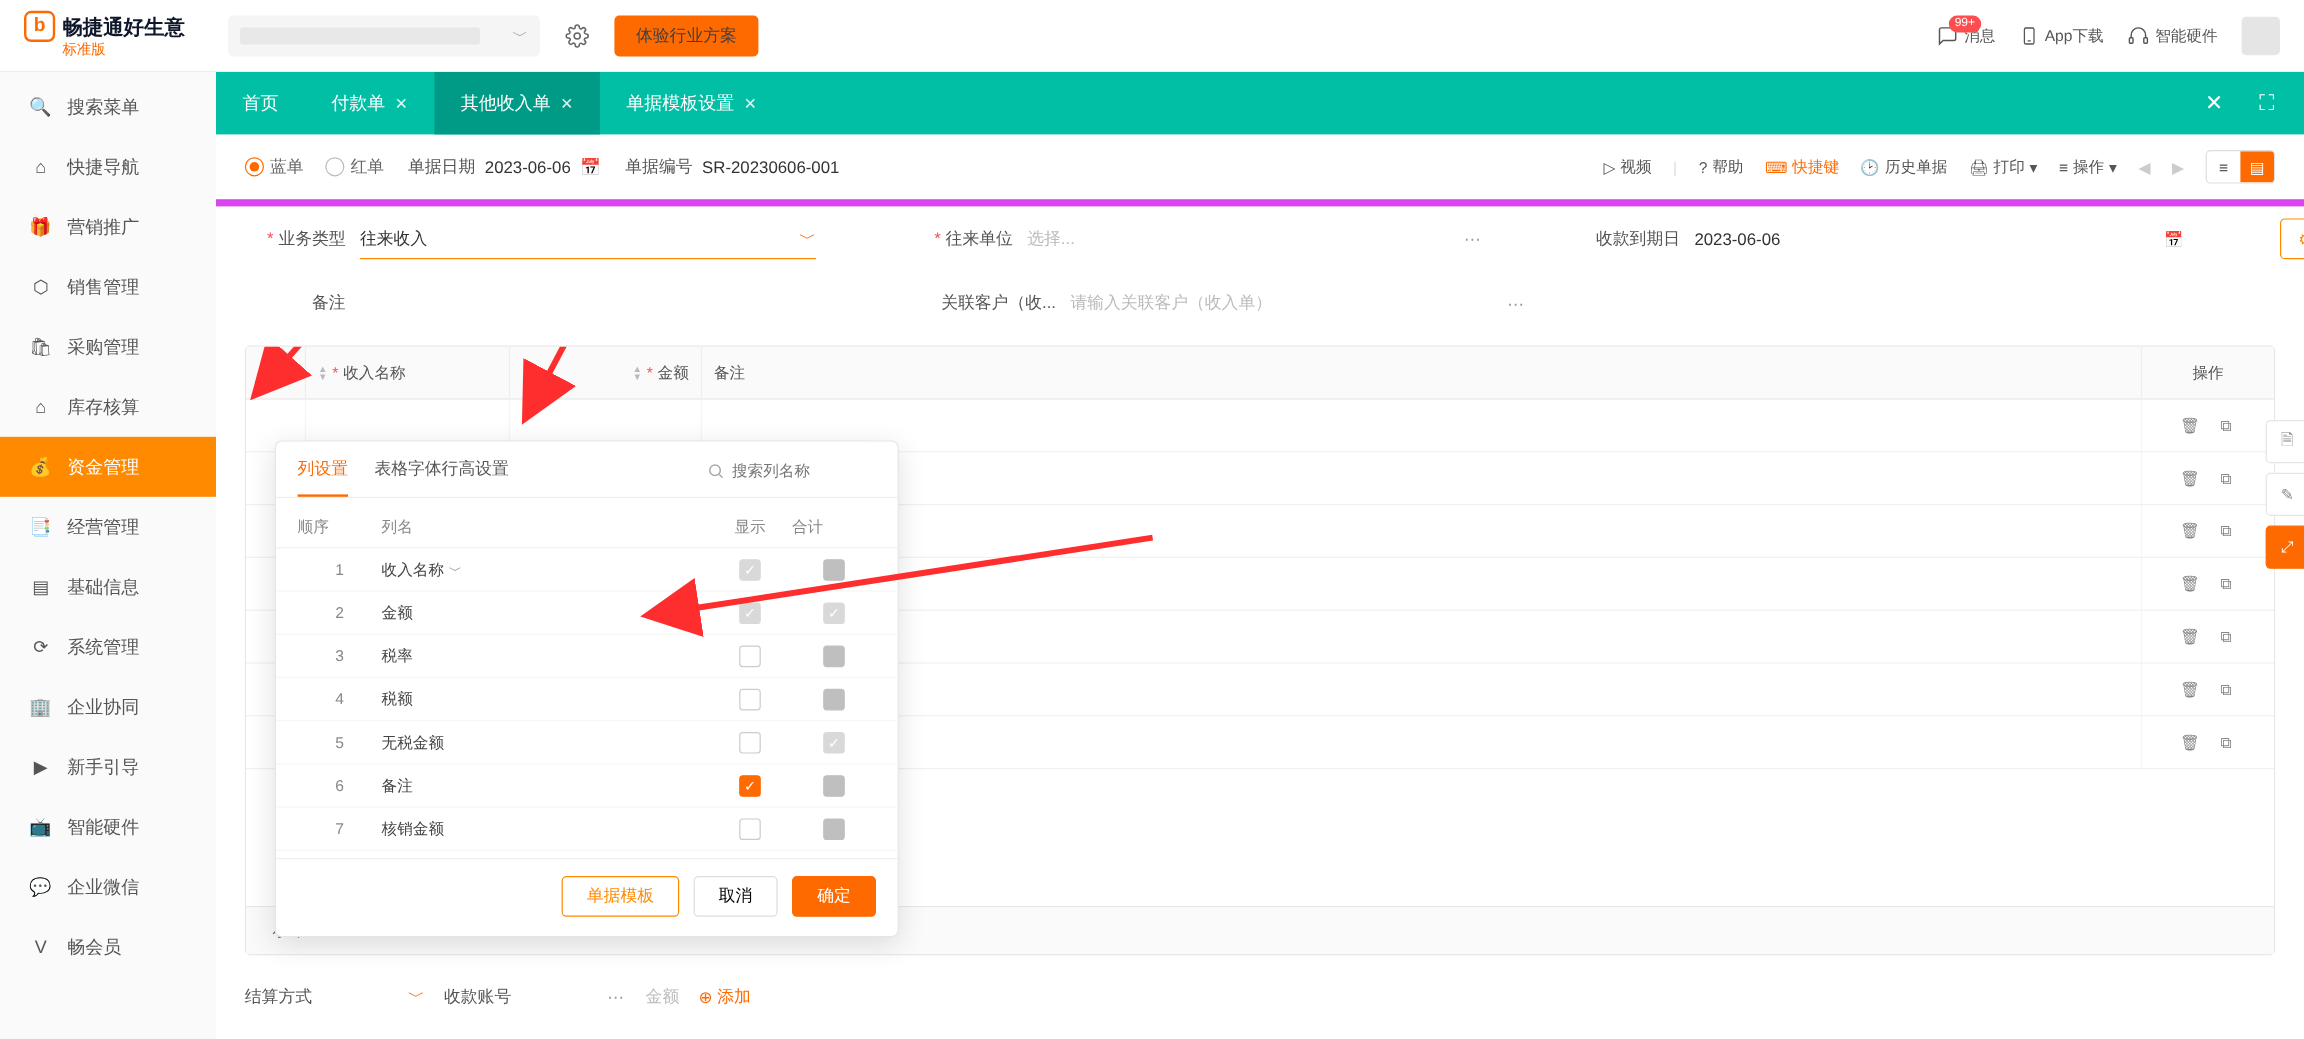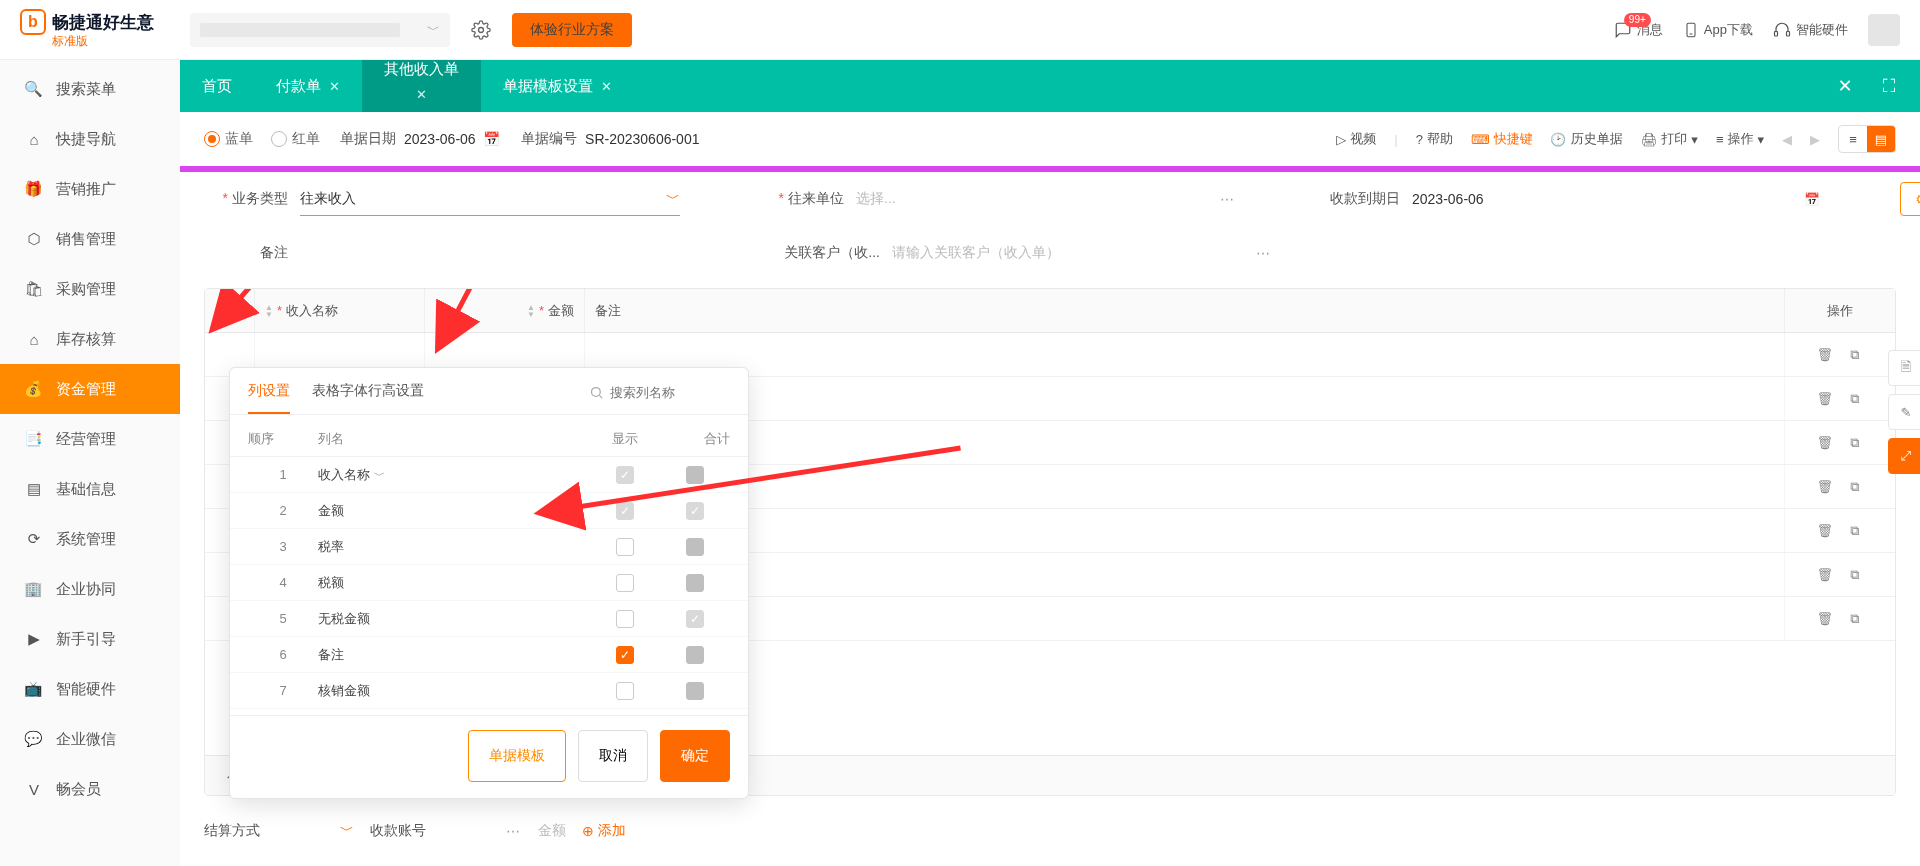--- a/index.html
+++ b/index.html
@@ -20,21 +20,21 @@
 .badge { position:absolute; top:-8px; left:10px; background:#ff4d4f; color:#fff; font-size:10px; border-radius:10px; padding:0 5px; line-height:14px; }
 .avatar-sq { width:32px; height:32px; background:#e5e5e5; border-radius:4px; }
 .body { flex:1; display:flex; min-height:0; }
 .sidebar { width:180px; background:#fafafa; display:flex; flex-direction:column; padding-top:4px; }
 .side-item { height:50px; display:flex; align-items:center; gap:12px; padding:0 24px; color:#555; font-size:15px; cursor:pointer; }
 .side-item.active { background:#ff8a00; color:#fff; }
 .side-icon { width:20px; height:20px; display:flex; align-items:center; justify-content:center; }
 .main { flex:1; display:flex; flex-direction:column; min-width:0; position:relative; }
 .tabbar { height:52px; background:#00bfa5; display:flex; align-items:center; padding:0 0 0 0; color:#fff; }
 .tab { height:52px; display:flex; align-items:center; padding:0 22px; gap:8px; cursor:pointer; font-size:15px; }
-.tab.active { background:#009b86;flex-direction:column; }
+.tab.active { background:#009b86; }
 .tab .close { font-size:13px; opacity:.85; }
 .tabbar-right { margin-left:auto; display:flex; align-items:center; gap:10px; padding-right:14px; }
 .tbr-btn { width:34px; height:34px; display:flex; align-items:center; justify-content:center; color:#fff; cursor:pointer; font-size:18px; }
 .content { flex:1; padding:0 0 0 0; overflow:hidden; display:flex; flex-direction:column; }
 .page-header { height:60px; display:flex; align-items:center; padding:0 24px; gap:20px; border-bottom:6px solid #d946ef; }
 .radio-group { display:flex; align-items:center; gap:18px; }
 .radio { display:flex; align-items:center; gap:5px; cursor:pointer; color:#666; font-size:14px; }
 .radio-dot { width:16px; height:16px; border:1px solid #bbb; border-radius:50%; position:relative; }
 .radio.checked .radio-dot { border-color:#ff6a00; }
 .radio.checked .radio-dot::after { content:""; position:absolute; inset:3px; background:#ff6a00; border-radius:50%; }
@@ -91,21 +91,21 @@
 .pop-head, .pop-row { display:grid; grid-template-columns:70px 1fr 70px 70px; align-items:center; height:36px; padding:0 18px; font-size:13px; }
 .pop-head { color:#888; border-bottom:1px solid #f0f0f0; }
 .pop-row { border-bottom:1px solid #f6f6f6; color:#444; }
 .pop-row .ord { text-align:center; color:#888; }
 .cb { width:18px; height:18px; border:1px solid #ccc; border-radius:3px; margin:0 auto; display:flex; align-items:center; justify-content:center; font-size:12px; color:#fff; }
 .cb.on { background:#ff6a00; border-color:#ff6a00; }
 .cb.gray { background:#d9d9d9; border-color:#d9d9d9; color:#fff; }
 .cb.grayon { background:#bfbfbf; border-color:#bfbfbf; }
 .chev { font-size:11px; color:#888; margin-left:4px; }
 .pop-actions { display:flex; justify-content:flex-end; gap:12px; padding:14px 18px 16px; border-top:1px solid #eee; }
-.btn { height:52px; padding:0 20px; border-radius:4px; font-size:14px; cursor:pointer; border:1px solid #ddd; background:#fff; }
+.btn { height:34px; padding:0 20px; border-radius:4px; font-size:14px; cursor:pointer; border:1px solid #ddd; background:#fff; }
 .btn.outline-orange { border-color:#ff8a00; color:#ff8a00; }
 .btn.primary { background:#ff6a00; border-color:#ff6a00; color:#fff; }
 
 .arrow-svg { position:absolute; inset:0; pointer-events:none; z-index:60; }
 .right-rail { position:absolute; right:-4px; top:290px; display:flex; flex-direction:column; gap:8px; }
 .rail-btn { width:36px; height:36px; border:1px solid #e5e5e5; background:#fff; border-radius:4px 0 0 4px; display:flex; align-items:center; justify-content:center; color:#888; cursor:pointer; }
 .rail-btn.orange { background:#ff6a00; color:#fff; border-color:#ff6a00; }
 svg { display:block; }
 </style>
 </head>
@@ -445,21 +445,21 @@
                     <line x1="21" y1="21" x2="16.65" y2="16.65"></line>
                   </svg>
                 <input placeholder="搜索列名称" style="">
               </div>
             </div>
             <div class="pop-table">
               <div class="pop-head">
                 <span>顺序</span>
                 <span>列名</span>
                 <span style="text-align:center">显示</span>
-                <span style="text-align:right">合计</span>
+                <span style="text-align:left">合计</span>
               </div>
               <div id="popRows">
                   <div class="pop-row">
                     <span class="ord">1</span>
                     <span>收入名称<span class="chev">﹀</span></span>
                     <span>
                       <div class="cb gray">✓</div>
                     </span>
                     <span>
                       <div class="cb grayon"></div>

